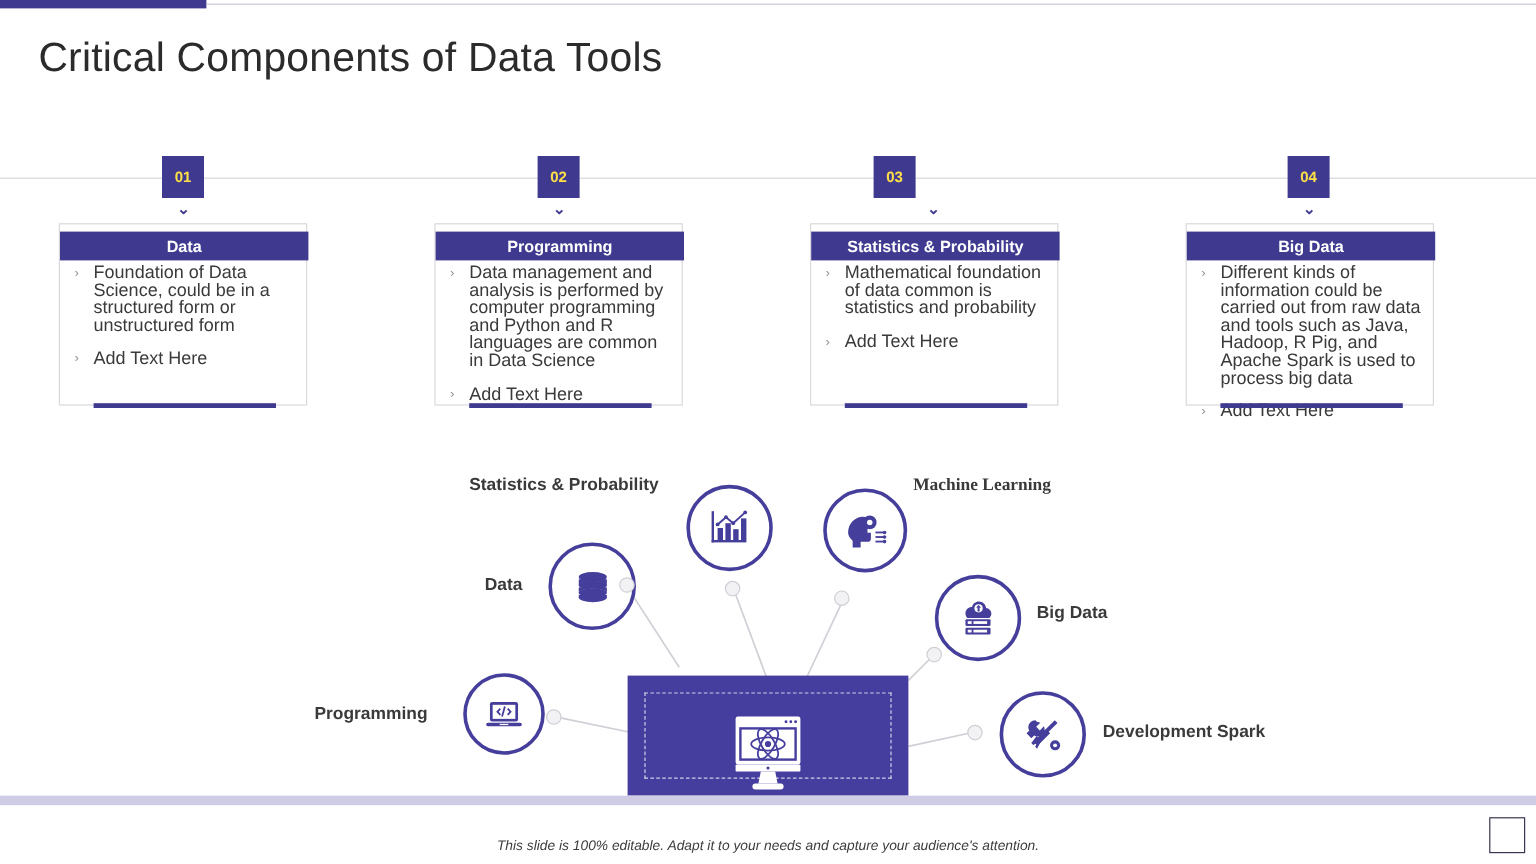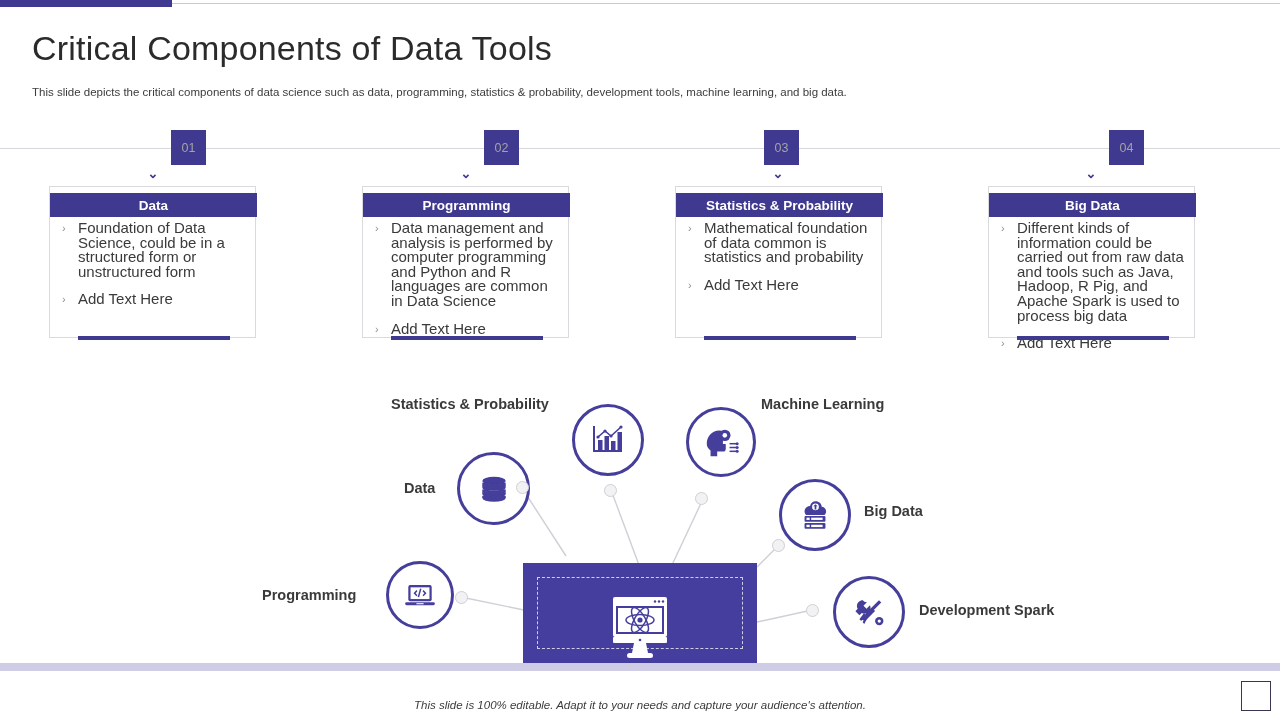--- a/index.html
+++ b/index.html
@@ -33,22 +33,22 @@
   }
 
   
   .timeline-rule {
     position: absolute; left: 0; top: 148px;
     width: 1280px; height: 1px; background: #d7d7dd;
   }
   .num-badge {
     position: absolute; top: 130px;
     width: 35px; height: 35px; background: #3f3a8f;
-    color: #a3a3a3; font-size: 12.5px; font-weight: normal;
-    display: flex; align-items: center; justify-content: center; margin-left: 36px;
+    color: #fde047; font-size: 12.5px; font-weight: bold;
+    display: flex; align-items: center; justify-content: center;
   }
   .chev {
     position: absolute; top: 167px;
     width: 16px; height: 12px; color: #3f3a8f;
     display: flex; align-items: center; justify-content: center;
     font-size: 13px; line-height: 1; font-weight: bold;
   }
 
   
   .card {
@@ -138,21 +138,20 @@
 </style>
 </head>
 <body>
 
 <div id="slide">
 
   <div class="topbar-accent"></div>
   <div class="topbar-rule"></div>
 
   <div class="title">Critical Components of Data Tools</div>
-  <div class="subtitle">This slide depicts the critical components of data science such as data, programming, statistics &amp; probability, development tools, machine learning, and big data.</div>
 
   <div class="timeline-rule"></div>
 
   <div class="num-badge" style="left:135px">01</div>
   <div class="chev" style="left:145px">⌄</div>
 
   <div class="num-badge" style="left:448px">02</div>
   <div class="chev" style="left:458px">⌄</div>
 
   <div class="num-badge" style="left:728px">03</div>
@@ -248,21 +247,21 @@
           <polyline points="10,17 17,11 23,16 33,7" fill="none" stroke="#453e9b" stroke-width="1.6"></polyline>
           <circle cx="10" cy="17" r="1.6"></circle>
             <circle cx="17" cy="11" r="1.6"></circle>
           <circle cx="23" cy="16" r="1.6"></circle>
             <circle cx="33" cy="7" r="1.6"></circle>
         </g>
       </svg>
     </div>
     <div class="conn-dot" style="left:604px; top:124px;"></div>
 
-    <div class="node-label" style="left:761px; top:36px;">Machine Learning</div>
+    <div class="node-label" style="left:761px; top:36px;font-family:Liberation Serif, serif;">Machine Learning</div>
     <div class="node-circle" style="left:686px; top:47px; width:70px; height:70px;">
       <svg width="38" height="38" viewBox="0 0 40 40">
         <g fill="#453e9b">
           <path d="M5 22c0-8 6-14 13-14 3 0 5 1 7 2v7h-3v5h3v5c0 2-1 3-3 3h-6v5H9v-6c-2-2-4-4-4-7z"></path>
           <circle cx="24" cy="13" r="6" fill="#453e9b"></circle>
           <circle cx="24" cy="13" r="2.4" fill="#fff"></circle>
           <rect x="29" y="21" width="7" height="1.6"></rect>
           <rect x="29" y="25" width="7" height="1.6"></rect>
           <rect x="29" y="29" width="7" height="1.6"></rect>
           <circle cx="37" cy="21.8" r="1.6"></circle>

